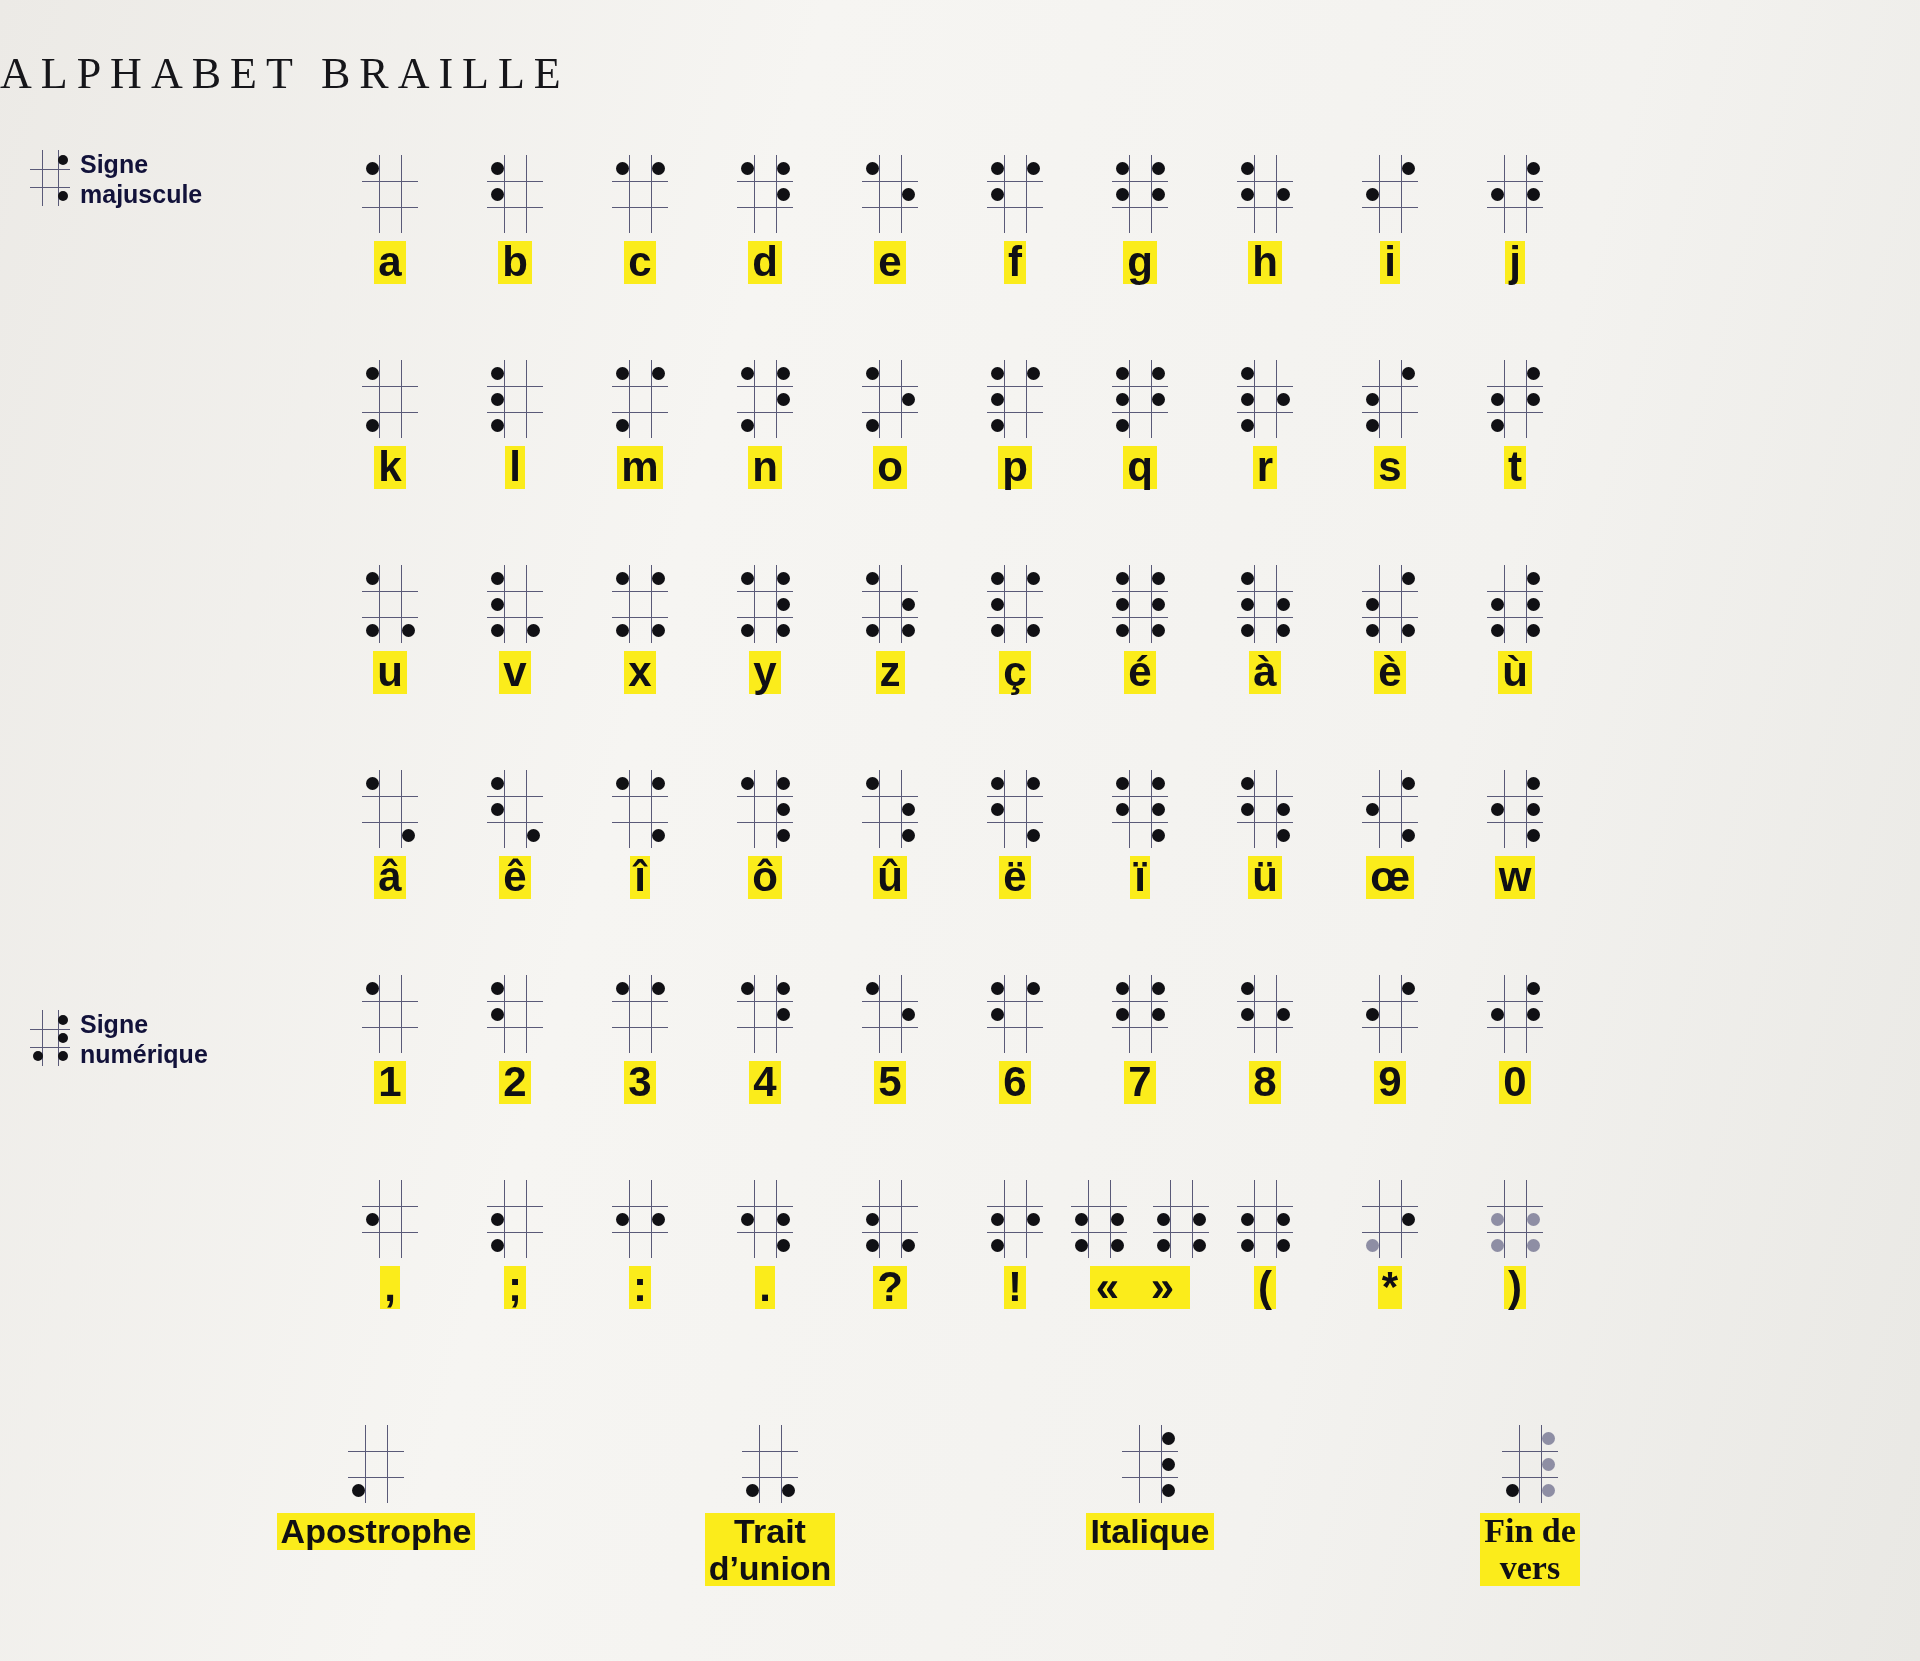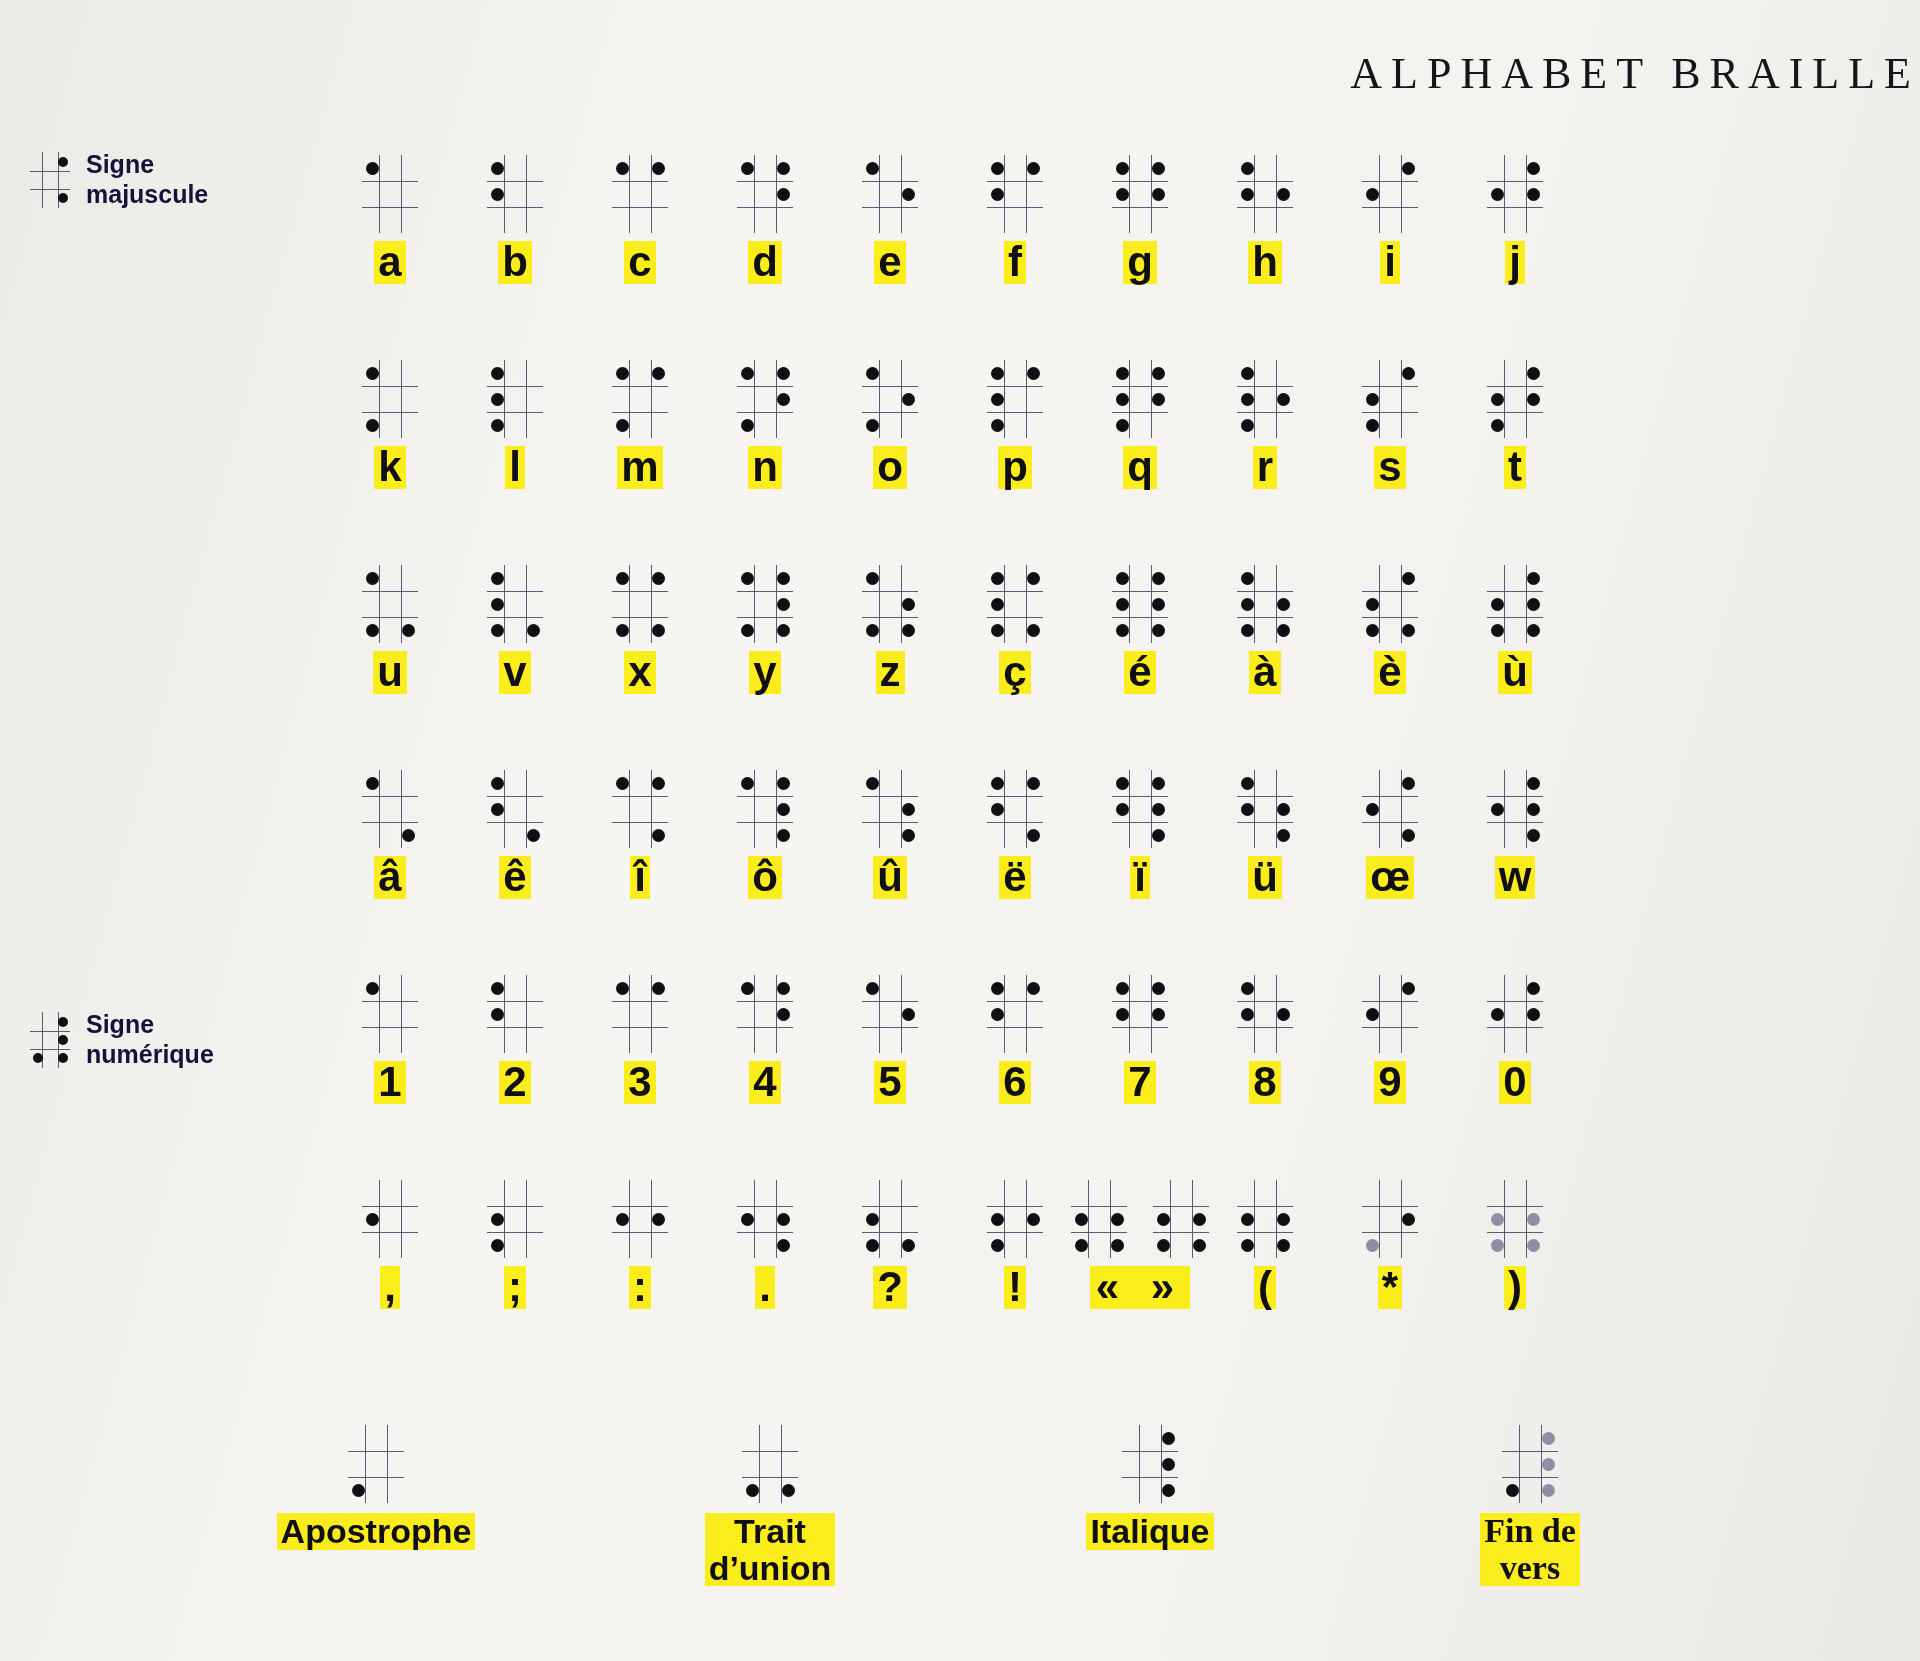--- a/index.html
+++ b/index.html
@@ -19,34 +19,33 @@
     left: 0; top: 0;
     width: 1920px;
     height: 1661px;
     background: linear-gradient(105deg, #eceae6 0%, #f6f5f2 35%, #f3f2ef 70%, #e9e8e4 100%);
   }
   .title {
     position: absolute;
     top: 48px;
     left: 0;
     width: 1920px;
-    text-align: right;
+    text-align: left;
     font-family: "Liberation Serif", serif;
     font-size: 44px;
     letter-spacing: 9px;
     color: #16161a;
     font-weight: 400;
   }
 
   
   .legend {
     position: absolute;
     display: flex;
-    align-items: center;
-    gap: 16px;
+    gap: 10px;
   }
   .legend-text {
     font-size: 25px;
     font-weight: bold;
     color: #12123a;
     line-height: 1.18;
     white-space: pre-line;
   }
 
   

